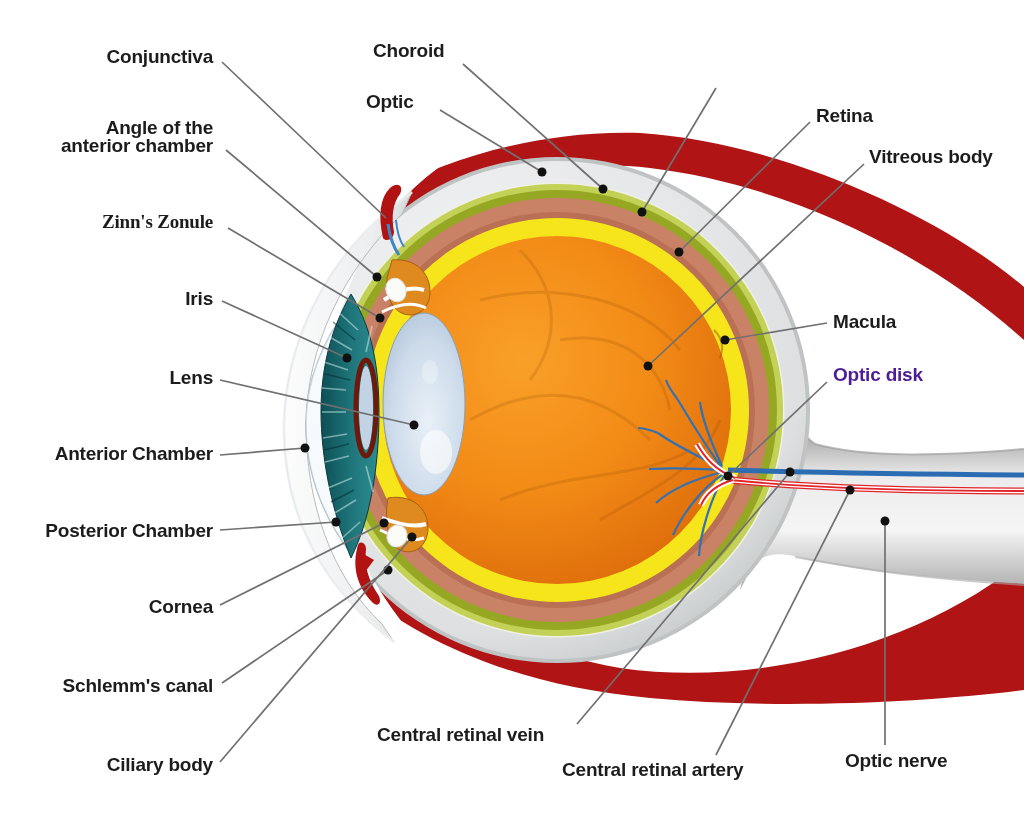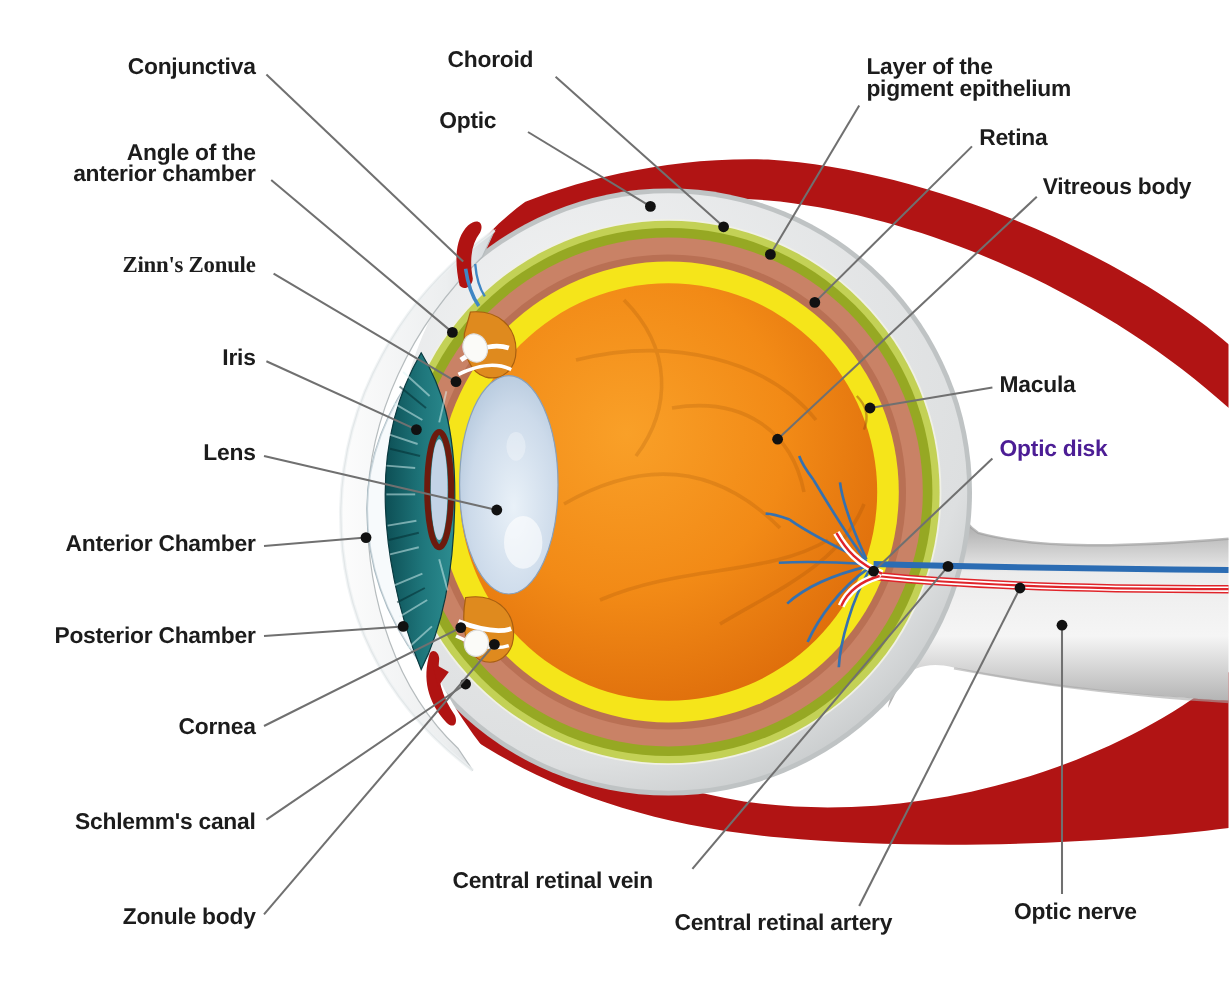--- a/index.html
+++ b/index.html
@@ -3,21 +3,21 @@
 <meta charset="utf-8">
 <style>
   html,body{margin:0;padding:0;background:#fff;}
   .stage{position:relative;width:1024px;height:828px;background:#ffffff;overflow:hidden;
          font-family:"Liberation Sans",sans-serif;padding-left:28px;}
   .stage svg{position:absolute;left:0;top:0;}
   #labels{position:absolute;left:0;top:0;width:1024px;height:828px;pointer-events:none;}
   .lbl{position:absolute;font-weight:bold;font-size:19px;line-height:18px;color:#1c1c1c;
        letter-spacing:-0.2px;white-space:pre-line;transform:translateY(-50%);}
   .lbl.right{transform:translate(-100%,-50%);text-align:right;}
-  .lbl.left{text-align:left;}
+  .lbl.left{text-align:center;}
 </style>
 </head>
 <body>
 
 <div class="stage">
 <svg width="1024" height="828" viewBox="0 0 1024 828">
   <defs>
     <radialGradient id="orangeGrad" cx="0.40" cy="0.36" r="0.85">
       <stop offset="0" stop-color="#f9a028"></stop>
       <stop offset="0.45" stop-color="#f28a16"></stop>
@@ -216,25 +216,23 @@
       <div class="lbl right" style="left: 213px; top: 57px; color: rgb(28, 28, 28);">Conjunctiva</div>
       <div class="lbl right" style="left: 213px; top: 137px; color: rgb(28, 28, 28);">Angle of the
 anterior chamber</div>
       <div class="lbl right" style="left: 213px; top: 222px; color: rgb(28, 28, 28); font-family: Liberation Serif, serif;">Zinn's Zonule</div>
       <div class="lbl right" style="left: 213px; top: 299px; color: rgb(28, 28, 28);">Iris</div>
       <div class="lbl right" style="left: 213px; top: 378px; color: rgb(28, 28, 28);">Lens</div>
       <div class="lbl right" style="left: 213px; top: 454px; color: rgb(28, 28, 28);">Anterior Chamber</div>
       <div class="lbl right" style="left: 213px; top: 531px; color: rgb(28, 28, 28);">Posterior Chamber</div>
       <div class="lbl right" style="left: 213px; top: 607px; color: rgb(28, 28, 28); text-align: center;">Cornea</div>
       <div class="lbl right" style="left: 213px; top: 686px; color: rgb(28, 28, 28);">Schlemm's canal</div>
-      <div class="lbl right" style="left: 213px; top: 765px; color: rgb(28, 28, 28);">Zonule body</div>
+      <div class="lbl right" style="left: 213px; top: 765px; color: rgb(28, 28, 28);">Ciliary body</div>
       <div class="lbl left" style="left: 373px; top: 51px; color: rgb(28, 28, 28);">Choroid</div>
       <div class="lbl left" style="left: 366px; top: 102px; color: rgb(28, 28, 28);">Optic</div>
-      <div class="lbl left" style="left: 722px; top: 66px; color: rgb(28, 28, 28);">Layer of the
-pigment epithelium</div>
       <div class="lbl left" style="left: 816px; top: 116px; color: rgb(28, 28, 28);">Retina</div>
       <div class="lbl left" style="left: 869px; top: 157px; color: rgb(28, 28, 28);">Vitreous body</div>
       <div class="lbl left" style="left: 833px; top: 322px; color: rgb(28, 28, 28);">Macula</div>
       <div class="lbl left" style="left: 833px; top: 375px; color: #4c1d95;">Optic disk</div>
       <div class="lbl left" style="left: 377px; top: 735px; color: rgb(28, 28, 28);">Central retinal vein</div>
       <div class="lbl left" style="left: 562px; top: 770px; color: rgb(28, 28, 28);">Central retinal artery</div>
       <div class="lbl left" style="left: 845px; top: 761px; color: rgb(28, 28, 28);">Optic nerve</div>
     </div>
 </div>
 

